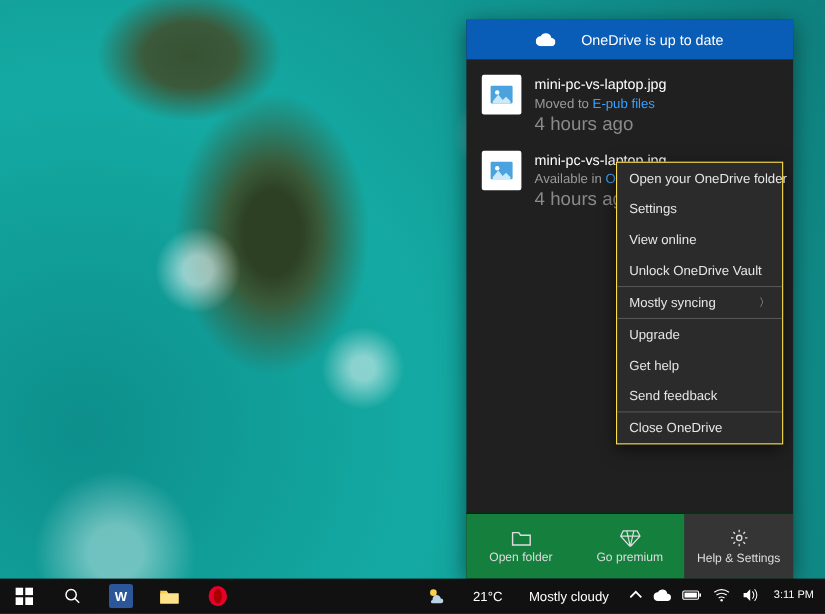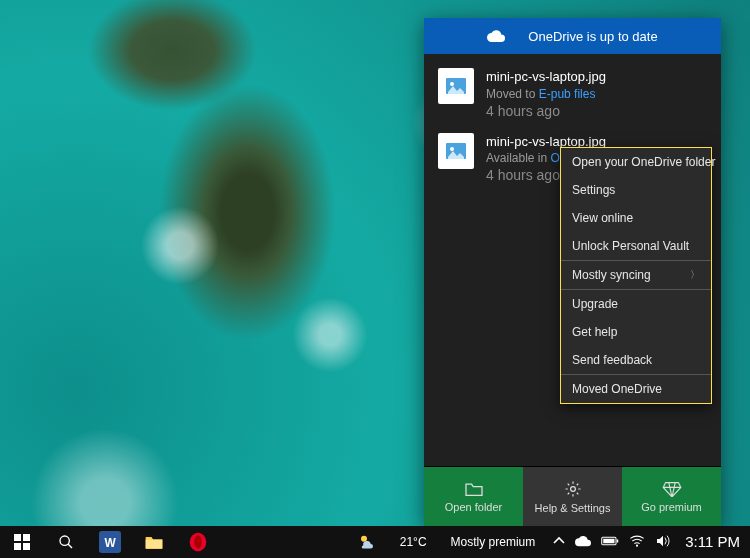--- a/index.html
+++ b/index.html
@@ -46,21 +46,21 @@
   }
   .file-thumb{
     width:36px; height:36px; border-radius:2px; background:#fff;
     display:flex; align-items:center; justify-content:center;
   }
   .file-thumb svg{display:block}
   .file-meta{font-size:12px; line-height:1.35;}
   .file-name{color:#fff; font-size:13px;}
   .file-action{color:#9a9a9a;}
   .file-action a{color:#3aa0ff; text-decoration:none;}
-  .file-time{color:#8a8a8a; font-size:14px;}
+  .file-time{color:#8a8a8a; font-size:17px;}
 
   .od-footer{
     height:60px; display:flex; border-top:1px solid #000;
     background:#15803d;
   }
   .od-footer .footer-btn{
     flex:1; display:flex; flex-direction:column; align-items:center;
     justify-content:center; gap:4px; font-size:11px; color:#ddd;
     cursor:pointer;
   }
@@ -89,21 +89,21 @@
   }
   .tb-left{ display:flex; align-items:center; height:100%; }
   .tb-btn{
     width:44px; height:100%; display:flex; align-items:center; justify-content:center;
     cursor:pointer;
   }
   .tb-spacer{ flex:1; }
   .tb-weather{ display:flex; align-items:center; gap:24px; padding:0 10px; cursor:pointer;}
   .tray{ display:flex; align-items:center; gap:10px; padding:0 8px; }
   .tray span{ cursor:pointer; }
-  .clock{ padding:0 10px 0 6px; text-align:center; line-height:1.15; font-size:15px;}
+  .clock{ padding:0 10px 0 6px; text-align:center; line-height:1.15; font-size:10px;}
 </style>
 </head>
 <body>
 
 <div class="desktop"></div>
 
 <div class="onedrive-panel">
 
   <div class="od-header">
     <span class="cloud-icon">
@@ -154,69 +154,69 @@
       <div class="cm-item">
           <span>Open your OneDrive folder</span>
         </div>
       <div class="cm-item">
           <span>Settings</span>
         </div>
       <div class="cm-item">
           <span>View online</span>
         </div>
       <div class="cm-item">
-          <span>Unlock Personal Vault</span>
+          <span>Unlock OneDrive Vault</span>
         </div>
       <div class="cm-sep"></div>
       <div class="cm-item">
           <span>Mostly syncing</span>
           <span class="chev">〉</span>
         </div>
       <div class="cm-sep"></div>
       <div class="cm-item">
           <span>Upgrade</span>
         </div>
       <div class="cm-item">
           <span>Get help</span>
         </div>
       <div class="cm-item">
           <span>Send feedback</span>
         </div>
       <div class="cm-sep"></div>
       <div class="cm-item">
-          <span>Moved OneDrive</span>
+          <span>Close OneDrive</span>
         </div>
     </div>
   </div>
 
   <div class="od-footer">
     <div class="footer-btn">
       <span>
         <svg width="20" height="16" viewBox="0 0 24 20">
             <path fill="none" stroke="#ddd" stroke-width="1.6" d="M2 4h7l2 3h11v11H2z"></path>
           </svg>
       </span>
       <span>Open folder</span>
     </div>
+    <div class="footer-btn">
+      <span>
+        <svg width="20" height="16" viewBox="0 0 24 20">
+            <path fill="none" stroke="#ddd" stroke-width="1.4" d="M4 2h16l3 6-11 12L1 8z M1 8h22 M8 2l4 18 M16 2l-4 18"></path>
+          </svg>
+      </span>
+      <span>Go premium</span>
+    </div>
     <div class="footer-btn active">
       <span>
         <svg width="18" height="18" viewBox="0 0 24 24">
             <circle cx="12" cy="12" r="3.2" fill="none" stroke="#ddd" stroke-width="1.6"></circle>
             <path fill="none" stroke="#ddd" stroke-width="1.6" d="M12 2v3M12 19v3M2 12h3M19 12h3M4.9 4.9l2.1 2.1M17 17l2.1 2.1M19.1 4.9 17 7M7 17l-2.1 2.1"></path>
           </svg>
       </span>
       <span>Help &amp; Settings</span>
-    </div>
-    <div class="footer-btn">
-      <span>
-        <svg width="20" height="16" viewBox="0 0 24 20">
-            <path fill="none" stroke="#ddd" stroke-width="1.4" d="M4 2h16l3 6-11 12L1 8z M1 8h22 M8 2l4 18 M16 2l-4 18"></path>
-          </svg>
-      </span>
-      <span>Go premium</span>
     </div>
   </div>
 </div>
 
 <div class="taskbar">
   <div class="tb-left">
     <div class="tb-btn">
       <svg width="16" height="16" viewBox="0 0 16 16">
         <rect x="0" y="0" width="7" height="7" fill="#fff"></rect>
           <rect x="9" y="0" width="7" height="7" fill="#fff"></rect>
@@ -253,21 +253,21 @@
   <div class="tb-spacer"></div>
 
   <div class="tb-weather">
     <span>
       <svg width="18" height="18" viewBox="0 0 24 24">
           <circle cx="8" cy="9" r="4" fill="#ffcf48"></circle>
           <path d="M7 18a5 5 0 0 1 10-2 3 3 0 0 1 0 6H7a2 2 0 0 1 0-4z" fill="#bcd3e6"></path>
         </svg>
     </span>
     <span>21°C</span>
-    <span>Mostly premium</span>
+    <span>Mostly cloudy</span>
   </div>
 
   <div class="tray">
     <span>
       <svg width="12" height="12" viewBox="0 0 12 12">
           <path d="M1 8l5-5 5 5" fill="none" stroke="#fff" stroke-width="1.6"></path>
         </svg>
     </span>
     <span>
       <svg width="16" height="12" viewBox="0 0 24 16">

